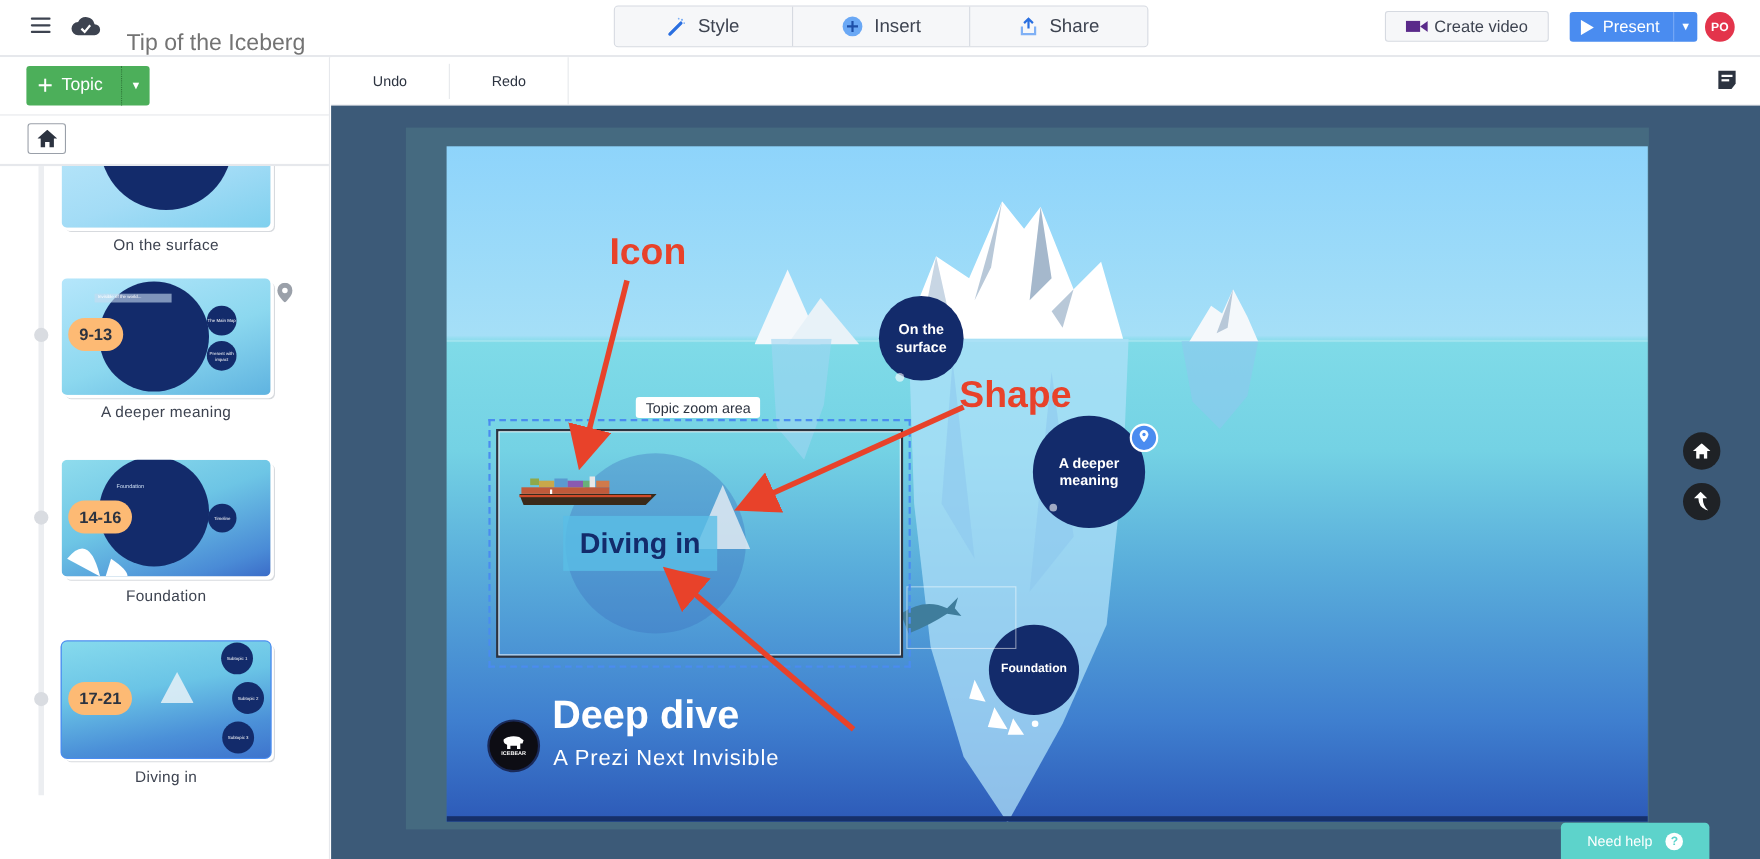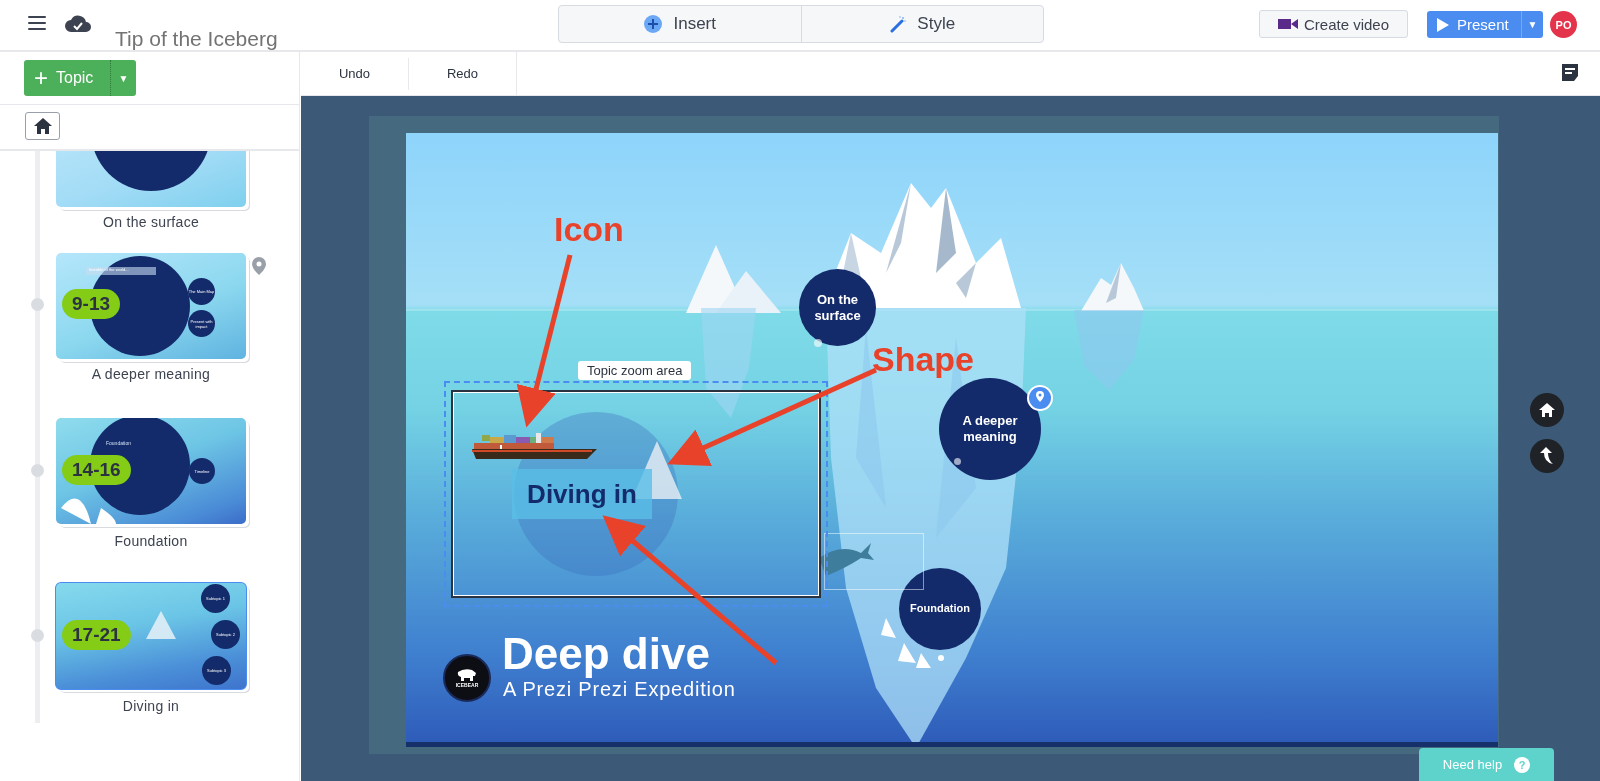--- a/index.html
+++ b/index.html
@@ -28,21 +28,21 @@
   .sb-divider2 { position: absolute; left: 0; top: 97px; width: 300px; height: 2px; background: #e6e8ec; }
   .path-list { position: absolute; left: 0; top: 99px; width: 300px; height: 572px; overflow: hidden; }
   .path-line { position: absolute; left: 35px; top: 0; width: 5px; height: 580px; background: #eceef1; }
   .path-item { position: absolute; left: 0; width: 300px; }
   .path-dot { position: absolute; left: 31px; width: 13px; height: 13px; border-radius: 50%; background: #d9dce1; }
   .thumb { position: absolute; left: 56px; width: 190px; height: 106px; border-radius: 5px; overflow: hidden; box-shadow: 3px 3px 0 #fff, 4px 4px 0 #d7dade; cursor: pointer; }
   .thumb.active { outline: 2px solid #4a8cf0; outline-offset: -1px; }
   .thumb .bg { position: absolute; inset: 0; }
   .thumb .big-circle { position: absolute; border-radius: 50%; background: #132b6b; }
   .thumb .sm-circle { position: absolute; border-radius: 50%; background: #132b6b; color: #fff; font-size: 4px; display: flex; align-items: center; justify-content: center; text-align: center; }
-  .badge { position: absolute; left: 62px; height: 30px; padding: 0 10px; background: #84cc16; border-radius: 15px; font-size: 19px; font-weight: bold; color: #2c3340; display: flex; align-items: center; }
+  .badge { position: absolute; left: 62px; height: 30px; padding: 0 10px; background: #fdba74; border-radius: 15px; font-size: 15px; font-weight: bold; color: #2c3340; display: flex; align-items: center; }
   .thumb-label { position: absolute; left: 56px; width: 190px; text-align: center; font-size: 14px; color: #3d4350; letter-spacing: 0.3px; }
   .pin-icon { position: absolute; left: 252px; width: 14px; height: 18px; }
   .sb-footer { position: absolute; left: 0; top: 671px; width: 300px; height: 58px; border-top: 1px solid #e6e8ec; background: #fff; }
   .path-settings { position: absolute; left: 85px; top: 11px; width: 128px; height: 27px; background: #dfe1e5; border-radius: 3px; display: flex; align-items: center; justify-content: center; gap: 8px; font-size: 14px; color: #2c3340; cursor: pointer; }
 
   .toolbar2 { position: absolute; left: 301px; top: 52px; width: 1299px; height: 44px; background: #fff; border-bottom: 1px solid #e6e8ec; }
   .toolbar2 .btn { position: absolute; top: 0; height: 43px; display: flex; align-items: center; justify-content: center; font-size: 13px; color: #2c3340; cursor: pointer; }
   .toolbar2 .sep { position: absolute; top: 6px; width: 1px; height: 32px; background: #e6e8ec; }
   .notes-icon { position: absolute; right: 22px; top: 12px; width: 16px; height: 17px; cursor: pointer; }
 
@@ -74,34 +74,41 @@
       <span></span>
     </div>
   <svg class="cloud" viewBox="0 0 28 24">
     <path d="M7 20 a6 6 0 0 1 0-12 a8 8 0 0 1 15 2 a5 5 0 0 1 0 10z" fill="#3d4350"></path>
     <path d="M10 14 l3 3 l5-6" stroke="#fff" stroke-width="2" fill="none"></path>
   </svg>
   <div class="title">Tip of the Iceberg</div>
 
   <div class="tabgroup">
     <div class="tab">
-      <svg width="20" height="20" viewBox="0 0 20 20">
-          <circle cx="10" cy="10" r="9" fill="#6aa8f5"></circle>
-          <path d="M10 5 V15 M5 10 H15" stroke="#1e4fa8" stroke-width="2"></path>
-        </svg>
-      <span>Insert</span>
-    </div>
-    <div class="tab">
       <svg width="18" height="18" viewBox="0 0 18 18">
           <path d="M3 16 L13 6" stroke="#2a6fe0" stroke-width="3" stroke-linecap="round"></path>
           <circle cx="14" cy="3" r="1" fill="#7fb0f5"></circle>
           <circle cx="16" cy="6" r="0.8" fill="#7fb0f5"></circle>
           <circle cx="11" cy="2" r="0.8" fill="#7fb0f5"></circle>
         </svg>
       <span>Style</span>
+    </div>
+    <div class="tab">
+      <svg width="20" height="20" viewBox="0 0 20 20">
+          <circle cx="10" cy="10" r="9" fill="#6aa8f5"></circle>
+          <path d="M10 5 V15 M5 10 H15" stroke="#1e4fa8" stroke-width="2"></path>
+        </svg>
+      <span>Insert</span>
+    </div>
+    <div class="tab">
+      <svg width="18" height="18" viewBox="0 0 18 18">
+          <path d="M9 2 V11 M5 6 L9 2 L13 6" stroke="#2a6fe0" stroke-width="2" fill="none"></path>
+          <path d="M3 9 V16 H15 V9" stroke="#7fb0f5" stroke-width="2" fill="none"></path>
+        </svg>
+      <span>Share</span>
     </div>
   </div>
 
   <div class="create-video">
     <svg width="20" height="12" viewBox="0 0 20 12">
         <rect x="0" y="1" width="13" height="10" fill="#5a2a8a"></rect>
         <path d="M13 6 L20 1 V11 Z" fill="#5a2a8a"></path>
       </svg>
     <span>Create video</span>
   </div>
@@ -291,22 +298,22 @@
     <div style="position:absolute;left:106px;top:336px;width:140px;height:50px;background:rgba(90,190,230,0.8);display:flex;align-items:center;justify-content:center;">
       <span style="font-size:26px;font-weight:bold;color:#132b6b;">Diving in</span>
     </div>
 
     <div style="position:absolute;left:37px;top:521px;width:48px;height:48px;border-radius:50%;background:#0d0d14;border:2px solid #1a2a5a;display:flex;flex-direction:column;align-items:center;justify-content:center;">
       <svg width="22" height="14">
           <path d="M2 4 Q8 0 16 2 L20 5 L19 8 L17 8 L17 13 L14 13 L14 10 L8 10 L8 13 L5 13 L5 9 Q1 8 2 4Z" fill="#fff"></path>
         </svg>
       <span style="font-size:5px;color:#fff;font-weight:bold;">ICEBEAR</span>
     </div>
-    <div class="title-text" style="left:96px;top:496px;font-size:44px;">Deep dive</div>
-    <div class="title-text" style="left:97px;top:545px;font-size:20px;font-weight:normal;letter-spacing:0.8px;">A Prezi Prezi Expedition</div>
+    <div class="title-text" style="left:96px;top:496px;font-size:36px;">Deep dive</div>
+    <div class="title-text" style="left:97px;top:545px;font-size:20px;font-weight:normal;letter-spacing:0.8px;">A Prezi Next Invisible</div>
 
     <div class="annot" style="left:148px;top:77px;font-size:34px;">Icon</div>
     <div class="annot" style="left:466px;top:207px;font-size:34px;">Shape</div>
     <svg style="position:absolute;left:0;top:0;pointer-events:none;" width="1092" height="614">
       <defs>
           <marker id="ah" markerWidth="8" markerHeight="8" refX="5" refY="4" orient="auto">
             <path d="M0 0 L8 4 L0 8Z" fill="#e8422a"></path>
           </marker>
         </defs>
       <line x1="164" y1="122" x2="124" y2="280" stroke="#e8422a" stroke-width="5" marker-end="url(#ah)"></line>

